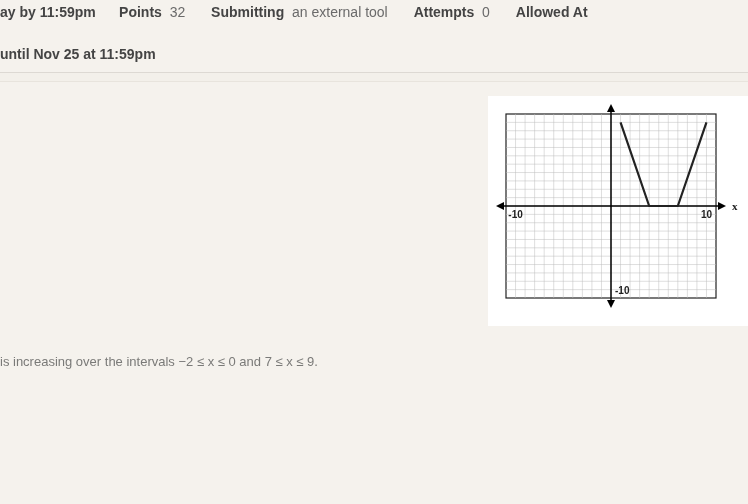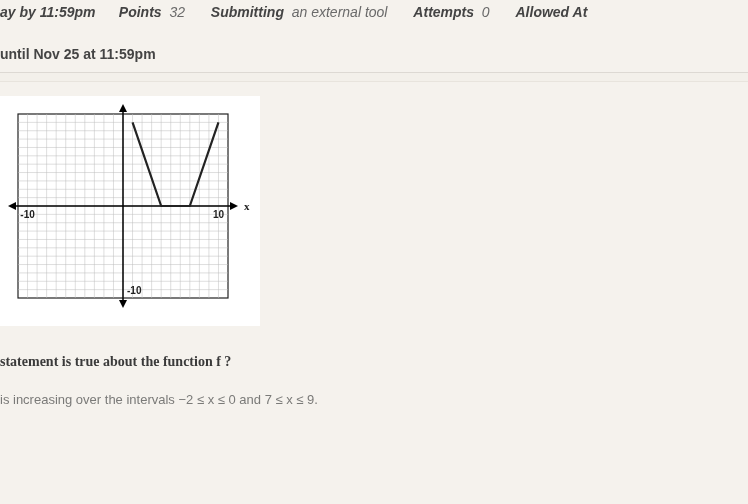--- a/index.html
+++ b/index.html
@@ -12,24 +12,24 @@
   position: relative;
 }
 .header-row {
   padding: 4px 0 2px 0;
   font-size: 14px;
   color: #555;
   font-weight: 600;
 }
 .header-row .lbl { color: #444; font-weight: 700; }
 .header-row .val { color: #6a6a6a; font-weight: 400; margin-right: 22px; }
-.line1 { padding-left: 0; font-style: italic; }
+.line1 { padding-left: 0; }
 .line2 { padding-left: 0; padding-bottom: 6px; margin-top: 20px; }
 .divider { height: 10px; border-top: 1px solid #ddd9d3; margin-top: 4px; background:#f3f0ea; border-bottom:1px solid #e8e4dd;}
-.graph-wrap { width:100%; text-align:left; padding: 14px 0 18px 0;}
+.graph-wrap { width:100%; text-align:right; padding: 14px 0 18px 0;}
 svg.graph { background:#fff; }
 .question-area { padding: 0 0 0 0; }
 .q-stem { font-family: Georgia, "Times New Roman", serif; font-size: 14px; font-weight: 700; color: #3a3a3a; padding: 6px 0 16px 0;}
 .option { font-family: "Helvetica Neue", Arial, sans-serif; font-size: 13px; color: #7a7a78; padding: 6px 0 10px 0;}
 .axis-lbl { font-family: Georgia, serif; font-size: 11px; fill:#222; font-weight:700;}
 .tick-lbl { font-family: Arial, sans-serif; font-size: 10px; fill:#222; font-weight:700;}
 </style>
 </head>
 <body>
 
@@ -103,19 +103,16 @@
       <polygon points="123,212 119,204 127,204" fill="#000"></polygon>
       <text x="27.545454545454547" y="122" text-anchor="middle" class="tick-lbl">-10</text>
       <text x="218.45454545454547" y="122" text-anchor="middle" class="tick-lbl">10</text>
       <text x="127" y="197.63636363636363" text-anchor="start" class="tick-lbl">-10</text>
       <text x="244" y="114" class="axis-lbl">x</text>
       <path d="M132.54545454545453 26.363636363636346 L161.18181818181816 110 L189.81818181818184 110 L218.45454545454547 26.363636363636346 " fill="none" stroke="#222" stroke-width="2.2" stroke-linejoin="round"></path>
     </svg>
 </div>
 
 <div class="question-area">
-  <div class="q-stem">
-    <span>statement is true about the function f ?</span>
-  </div>
   <div class="option">
     <span>is increasing over the intervals −2 ≤ x ≤ 0 and 7 ≤ x ≤ 9.</span>
   </div>
 </div>
 
 </body></html>

